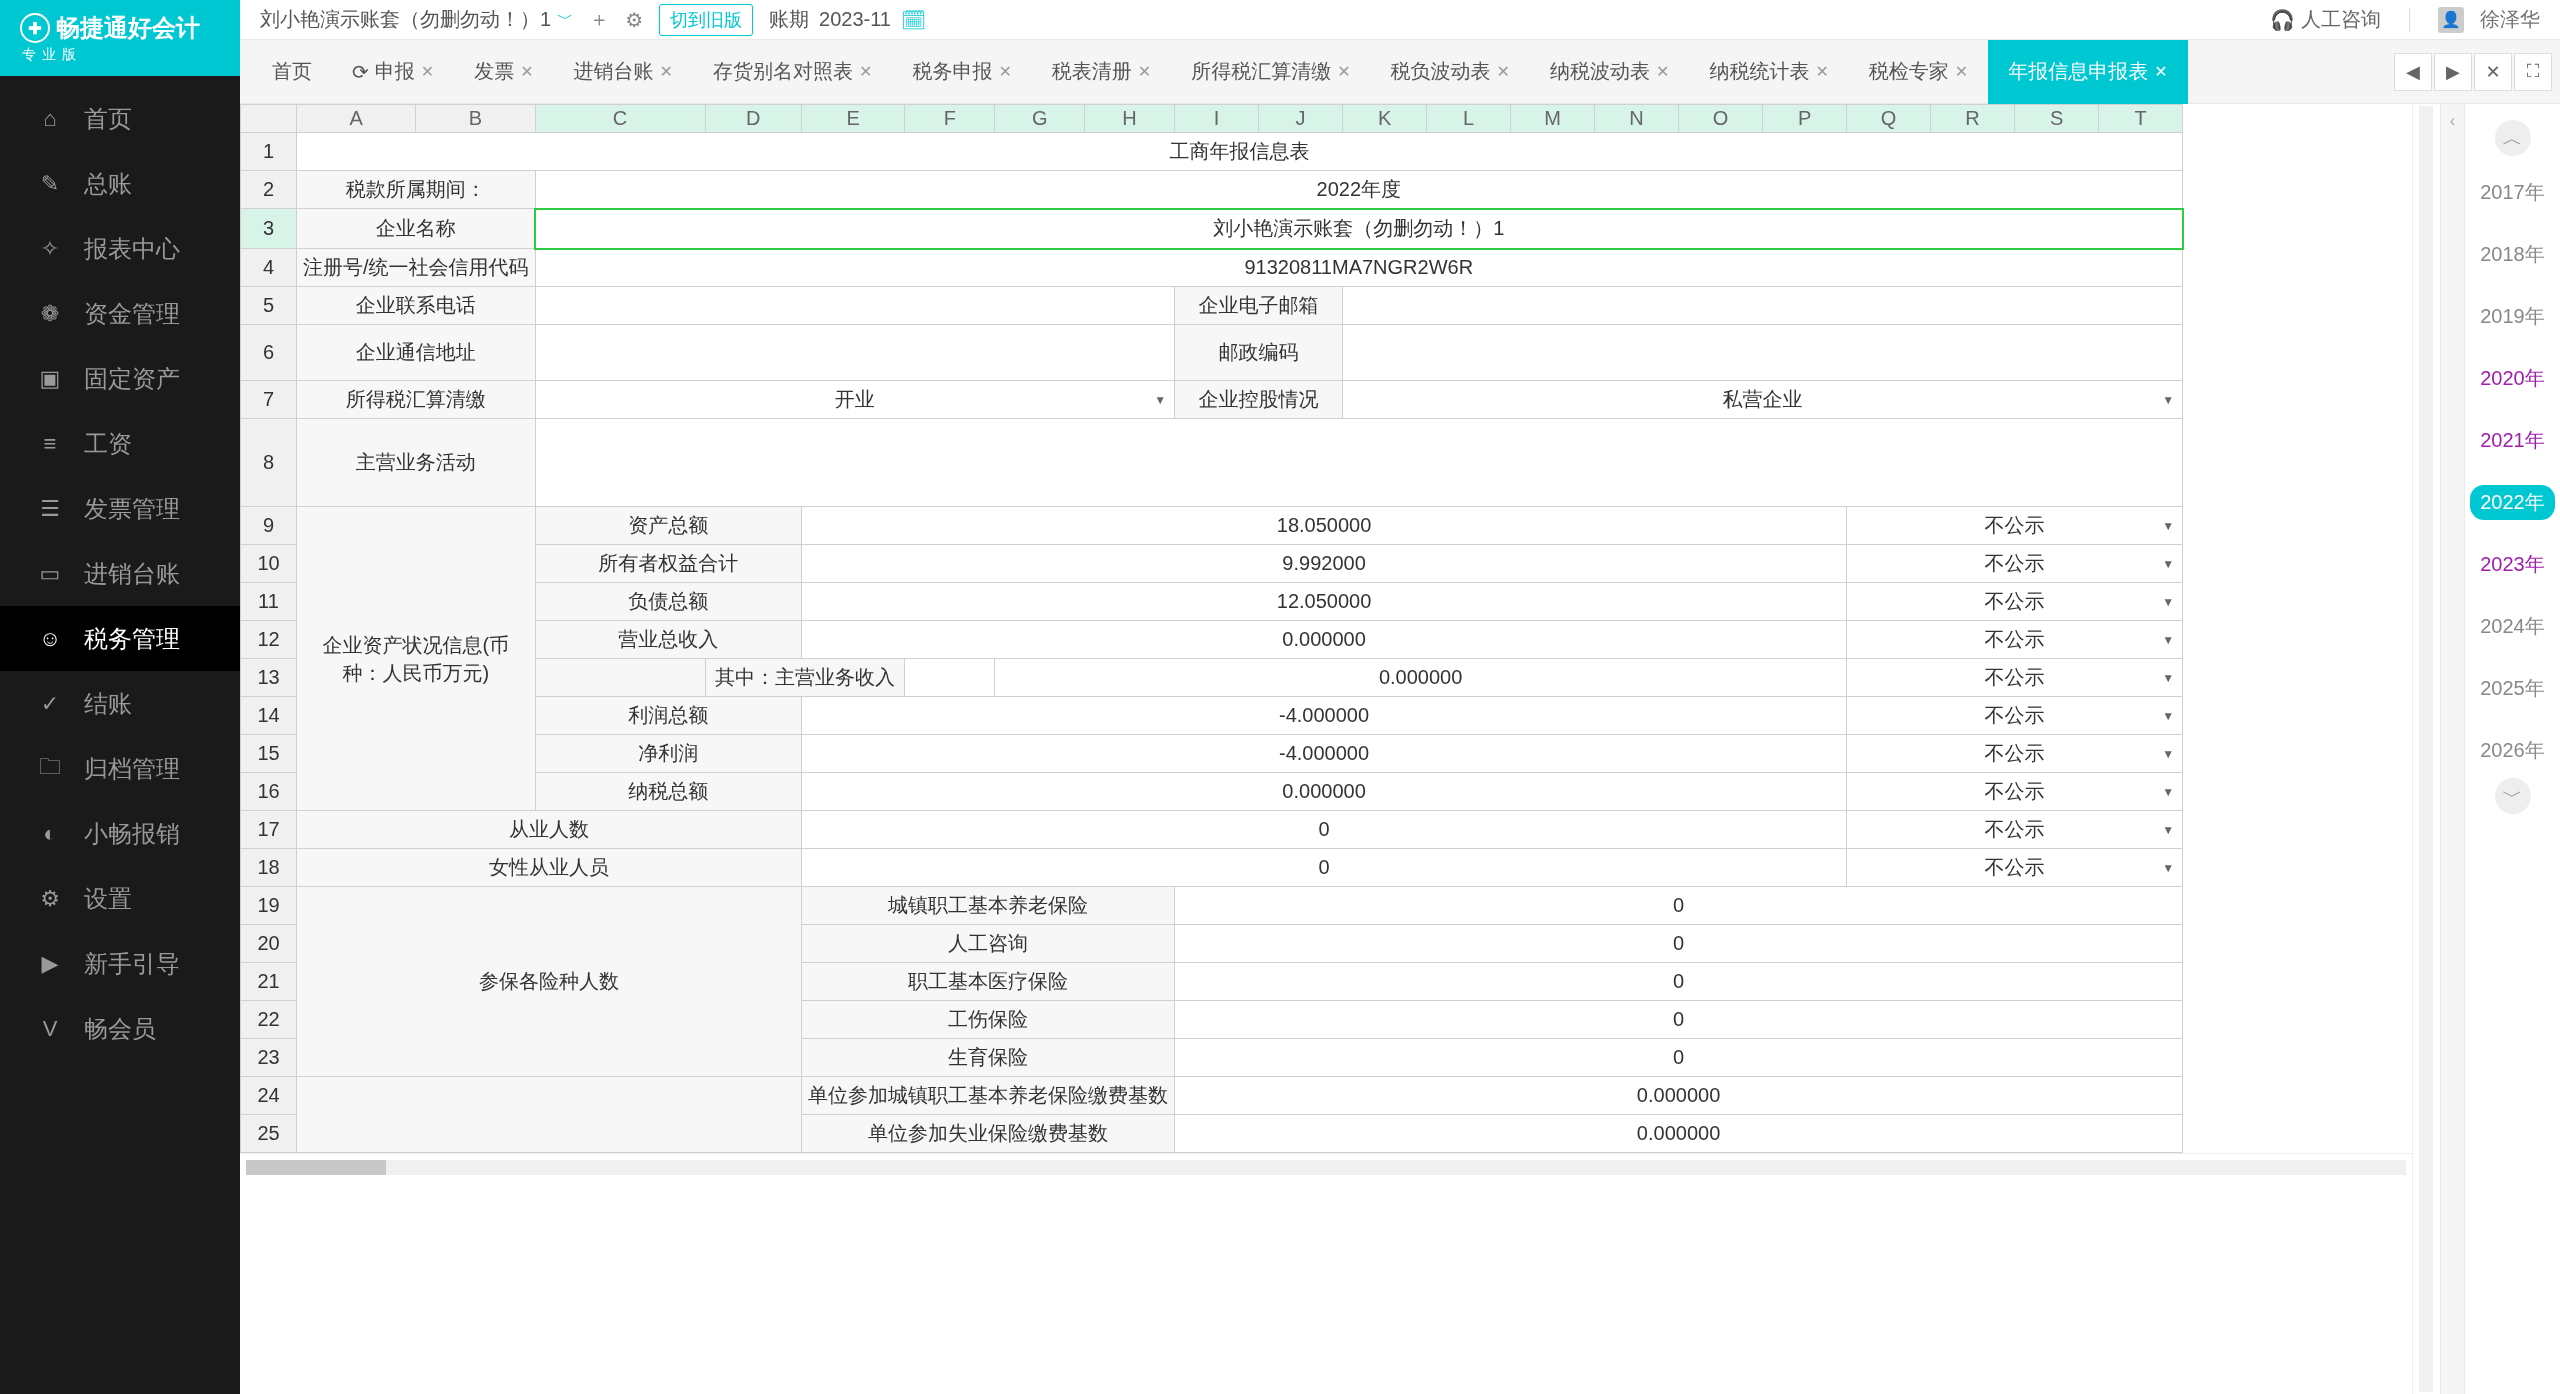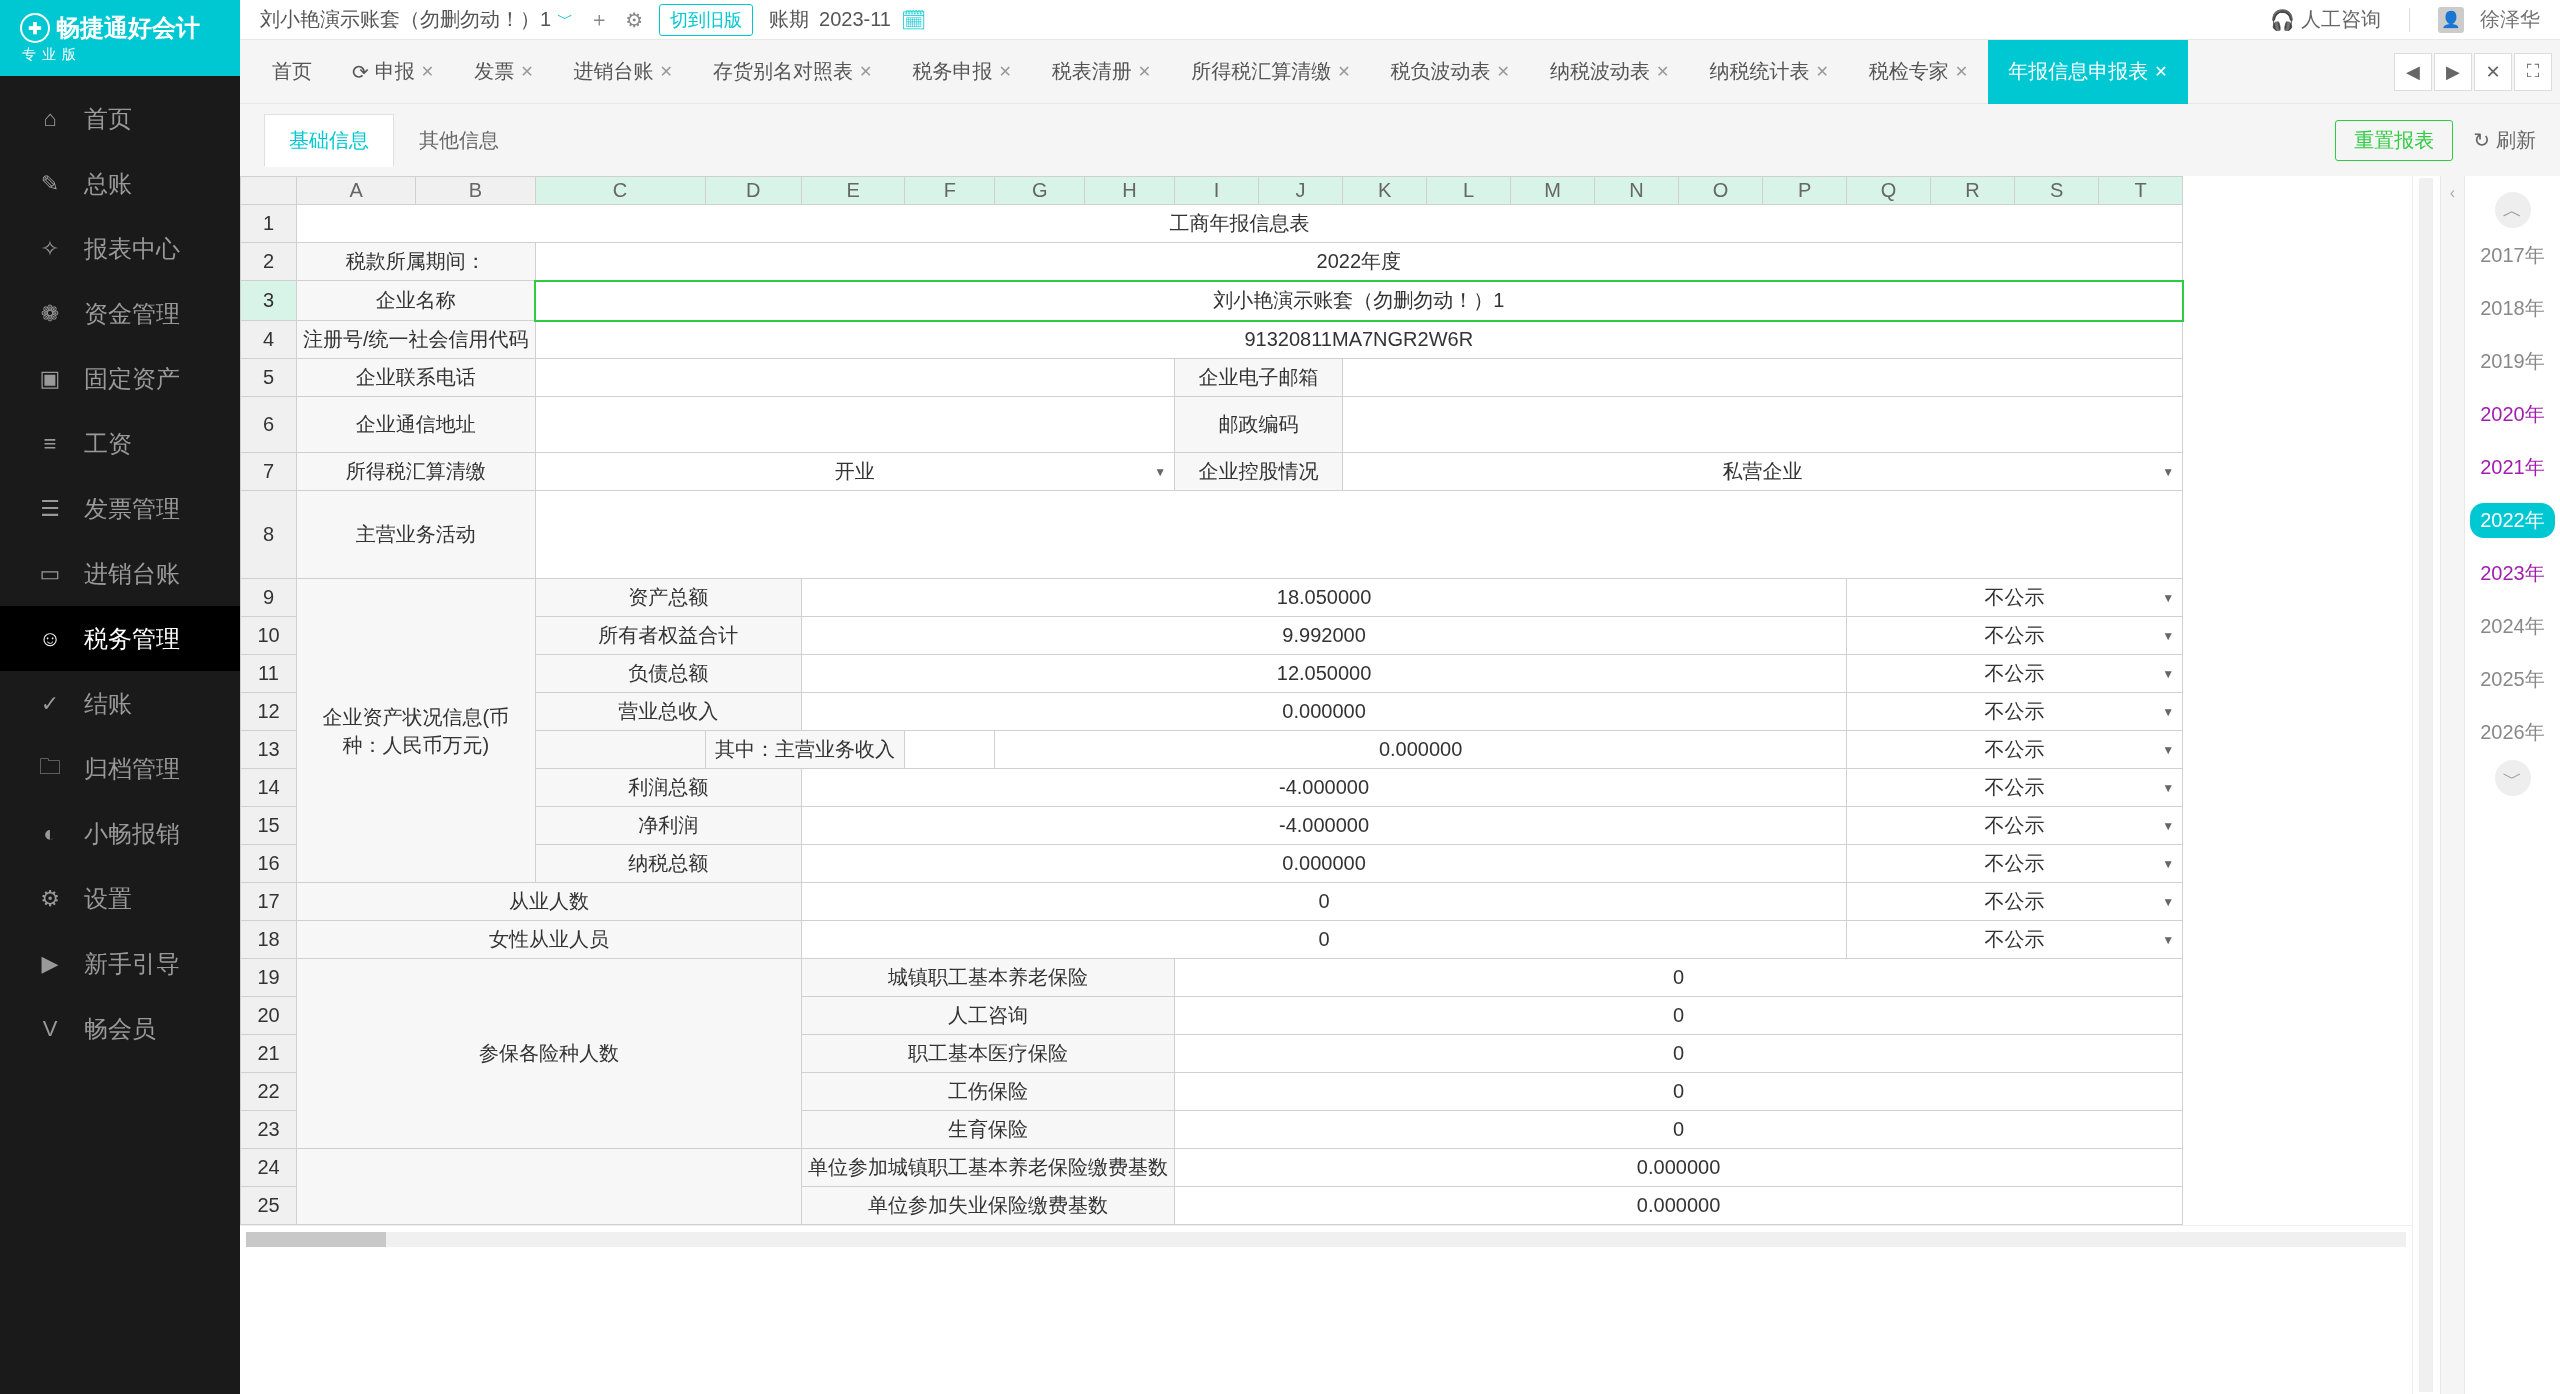--- a/index.html
+++ b/index.html
@@ -62,21 +62,21 @@
 .title-cell { font-size:26px; font-weight:500; }
 td.left { text-align:left; padding-left:8px; }
 td.right { text-align:right; padding-right:10px; }
 .dd { position:relative; }
 .dd::after { content:"▼"; position:absolute; right:8px; top:50%; transform:translateY(-50%); font-size:12px; color:#666; }
 .active-cell { outline:2px solid #2ecc40; outline-offset:-1px; }
 
 
 .year-rail { width:96px; background:#fff; border-left:1px solid #e8e8e8; display:flex; flex-direction:column; align-items:center; padding-top:10px; gap:4px; font-size:20px; color:#888; }
 .rail-btn { width:36px; height:36px; background:#eee; border-radius:50%; display:flex; align-items:center; justify-content:center; cursor:pointer; color:#999; margin:6px 0; }
-.year-pill { padding:4px 10px; border-radius:14px; cursor:pointer; }
+.year-pill { padding:4px 10px; border-radius:14px; cursor:pointer;margin-top:9px; }
 .year-pill.dark { color:#a21caf; }
 .year-pill.active { background:#00c8d2; color:#fff; }
 
 
 .vscroll { width:28px; background:#fff; border-left:1px solid #eee; position:relative; }
 .vscroll .track { position:absolute; left:6px; top:2px; bottom:2px; width:14px; background:#f0f0f0; }
 .hscroll { height:28px; background:#fff; border-top:1px solid #eee; display:flex; }
 .hscroll .htrack { flex:1; margin:6px; background:#f0f0f0; position:relative; }
 .hscroll .hthumb { position:absolute; left:0; top:0; bottom:0; width:140px; background:#c8c8c8; }
 .rail-collapse { width:24px; background:#f5f5f5; border-left:1px solid #e8e8e8; display:flex; align-items:flex-start; justify-content:center; padding-top:8px; color:#aaa; cursor:pointer; font-size:16px; }
@@ -239,30 +239,20 @@
           </div>
         </div>
       <div class="tab-nav">
         <div class="tab-nav-btn">◀</div>
         <div class="tab-nav-btn">▶</div>
         <div class="tab-nav-btn">✕</div>
         <div class="tab-nav-btn">⛶</div>
       </div>
     </div>
 
-    <div class="toolbar">
-      <div class="inner-tab active">基础信息</div>
-      <div class="inner-tab">其他信息</div>
-      <div class="tool-spacer"></div>
-      <div class="reset-btn">重置报表</div>
-      <div class="refresh-btn">
-        <span>↻</span>
-        <span>刷新</span>
-      </div>
-    </div>
 
     <div class="sheet-wrap">
       <div class="sheet">
         <table class="grid" id="grid">
             <colgroup>
               <col style="width:56px">
               <col style="width:118px">
               <col style="width:118px">
               <col style="width:170px">
               <col style="width:84px">

